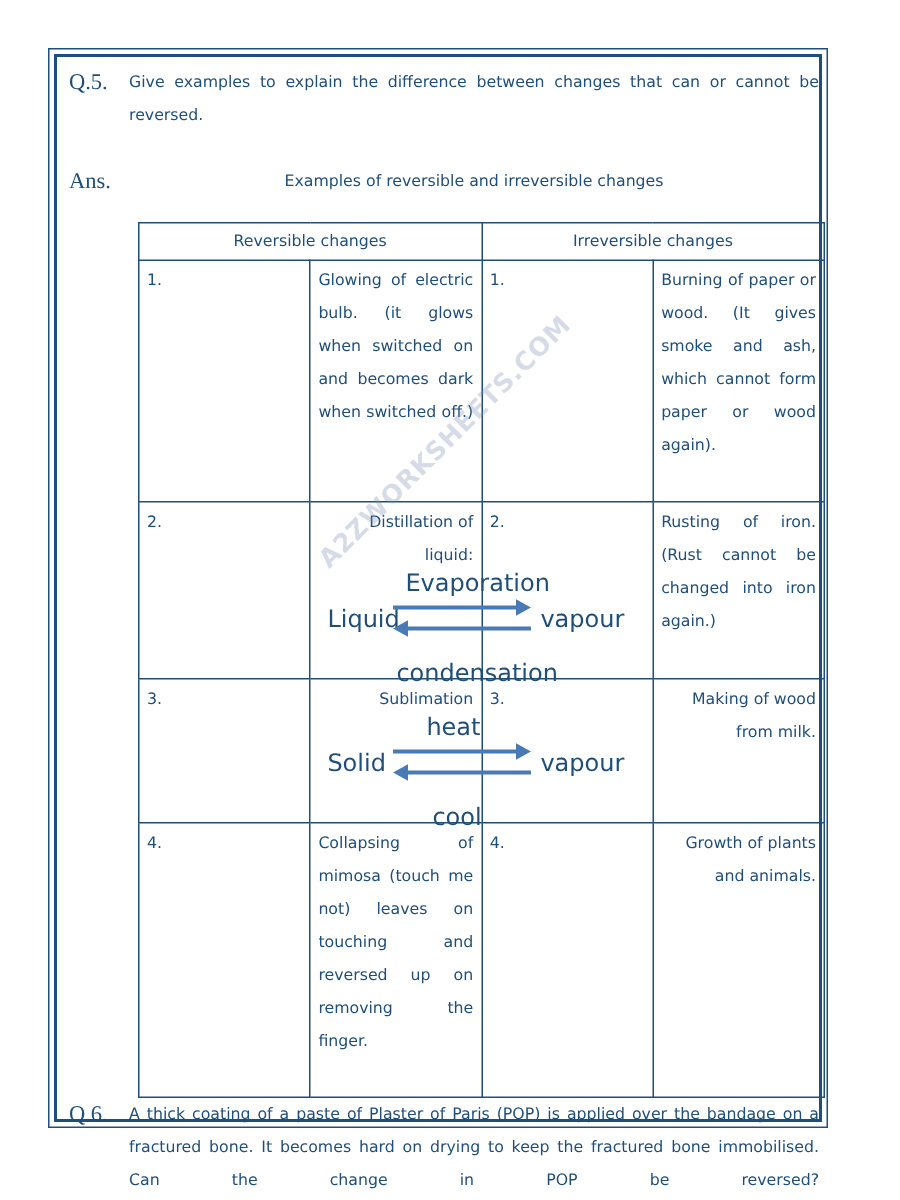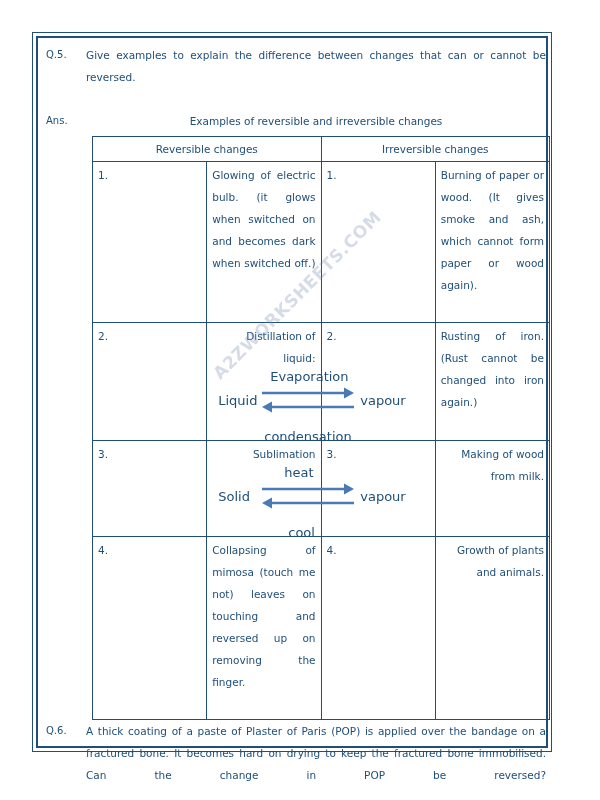--- a/index.html
+++ b/index.html
@@ -50,23 +50,24 @@
 
   
   .qa-row {
     display: flex;
     align-items: flex-start;
     width: 500px;
   }
   .qa-label {
     width: 40px;
     flex: 0 0 40px;
-    font-size: 10px;
+    font-size: 15px;
     line-height: 22px;
     white-space: nowrap;
+    font-family: Liberation Serif, serif;
   }
   .qa-text {
     flex: 1 1 auto;
     width: 460px;
     font-size: 10.5px;
     line-height: 22px;
     text-align: justify;
     text-justify: inter-word;
   }
   .qa-text.nojustify { text-align: center; }
@@ -75,21 +76,21 @@
   .qa-text::after {
     content: "";
     display: inline-block;
     width: 100%;
   }
   .qa-text.nojustify::after { display: none; }
 
   
   #changes-table {
     margin-left: 46px;
-    margin-top: 4px;
+    margin-top: 16px;
     border-collapse: collapse;
     width: 458px;
     table-layout: fixed;
   }
   #changes-table td, #changes-table th {
     border: 1px solid #1f4e79;
     vertical-align: top;
     padding: 2px 5px 4px 5px;
     font-size: 10.5px;
     line-height: 22px;
@@ -118,21 +119,21 @@
 
   
   .diagram {
     position: relative;
     height: 66px;
     width: 196px;
     margin-top: 1px;
   }
   .diagram .lbl {
     position: absolute;
-    font-size: 13px;
+    font-size: 16px;
     line-height: 14px;
     color: #1f4e79;
     white-space: nowrap;
   }
   .diagram .lbl-top   { left: 58px;  top: 0px; }
   .diagram .lbl-left  { left: 6px;   top: 24px; }
   .diagram .lbl-right { left: 148px; top: 24px; }
   .diagram .lbl-bot   { left: 52px;  top: 60px; }
   .diagram .lbl-top.narrow  { left: 72px; }
   .diagram .lbl-bot.narrow  { left: 76px; }

